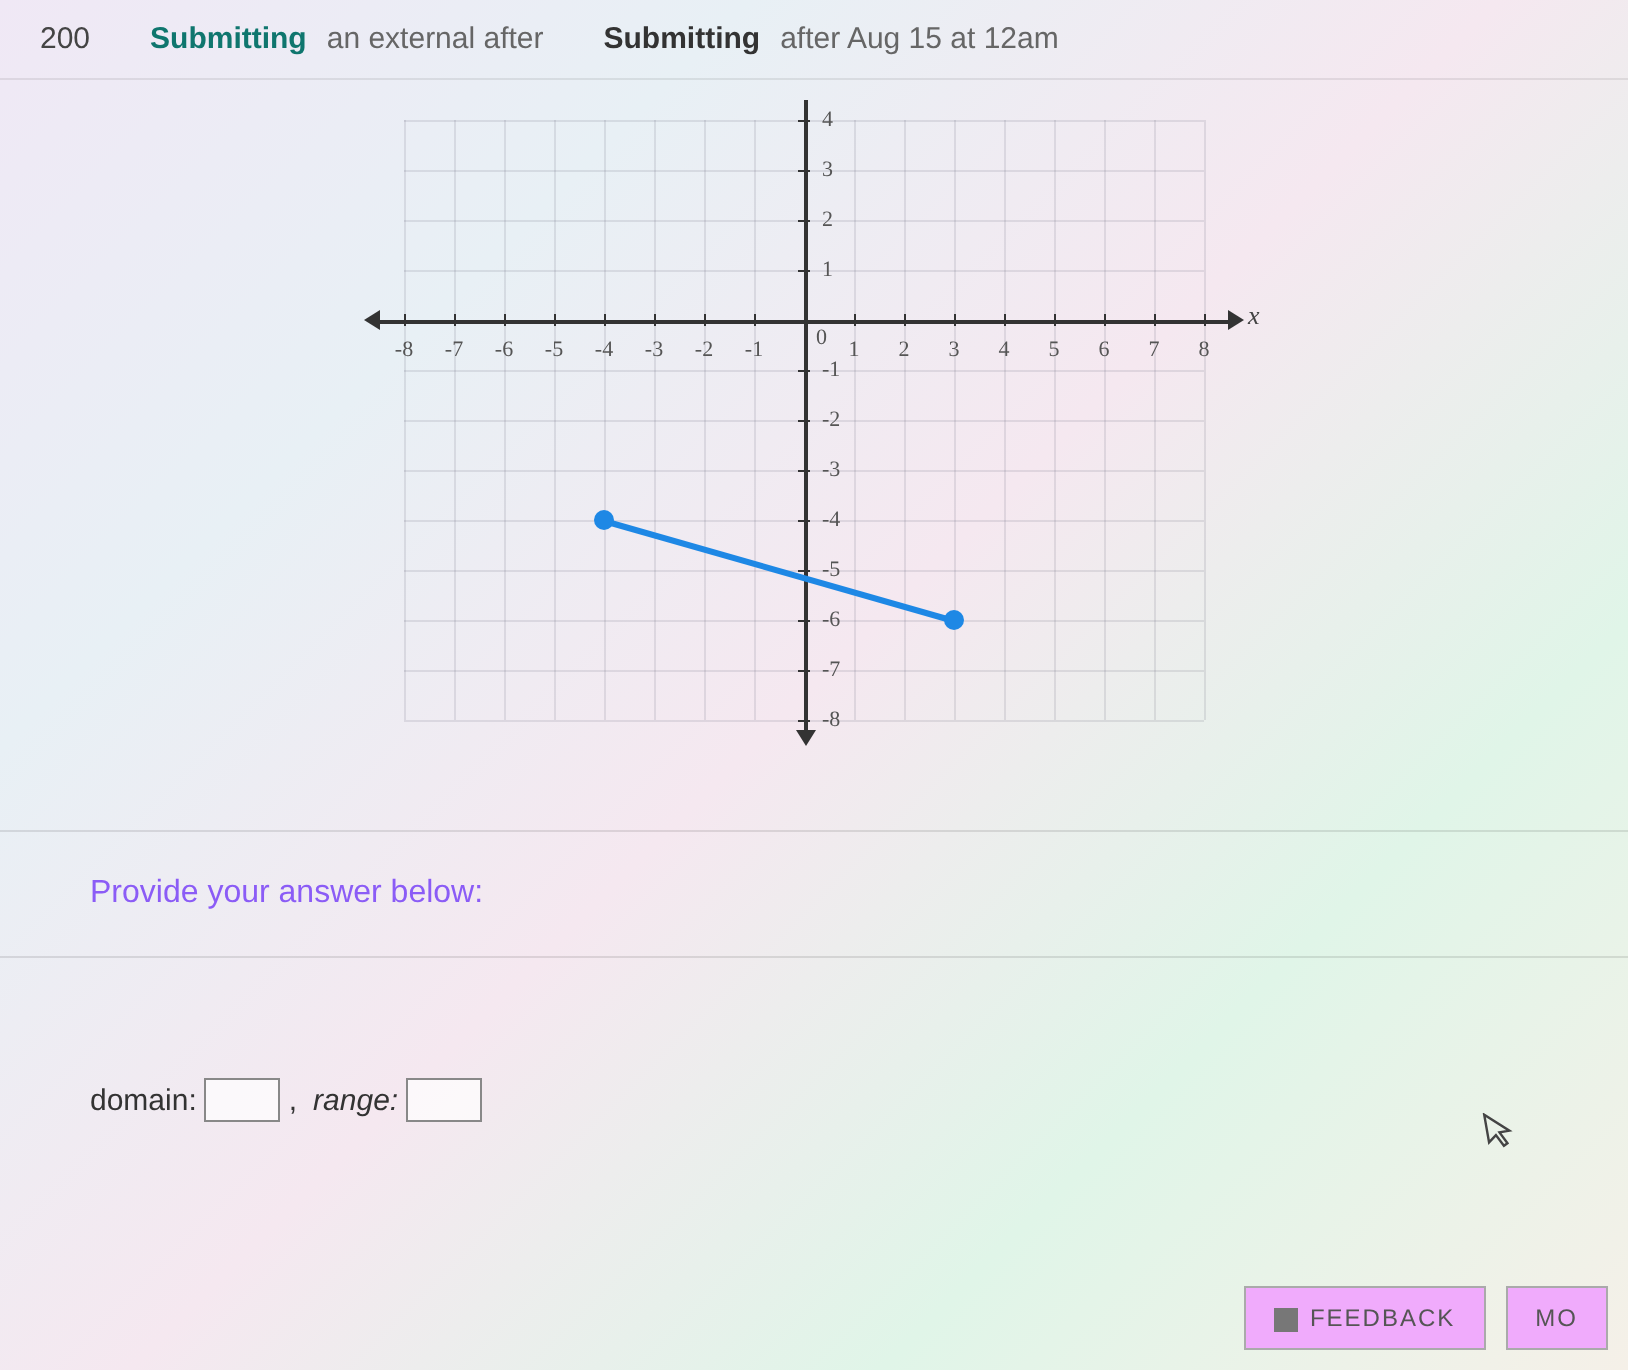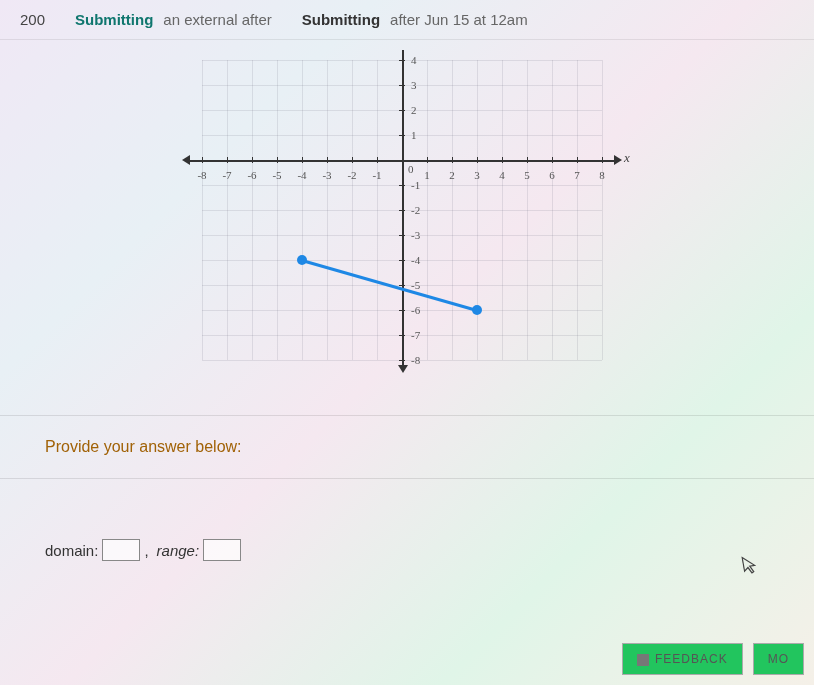--- a/index.html
+++ b/index.html
@@ -92,21 +92,21 @@
       position: absolute;
       width: 10px;
       height: 10px;
       background: #1e88e5;
       border-radius: 50%;
       transform: translate(-50%, -50%);
     }
     .prompt {
       padding: 22px 45px;
       font-size: 16px;
-      color: #a16207;
+      color: #8b5cf6;
       border-top: 1px solid rgba(0,0,0,0.1);
       border-bottom: 1px solid rgba(0,0,0,0.1);
       margin-top: 50px;
     }
     .answer-area {
       padding: 60px 45px 30px;
       font-size: 15px;
       color: #333;
       display: flex;
       align-items: center;
@@ -123,21 +123,21 @@
     .footer {
       position: absolute;
       bottom: 10px;
       right: 10px;
       display: flex;
       gap: 10px;
       align-items: center;
     }
     .btn {
       border: 1px solid #aaa;
-      background: #22c55e;
+      background: #f0abfc;
       padding: 8px 14px;
       font-size: 12px;
       letter-spacing: 1px;
       color: #555;
       display: flex;
       align-items: flex-end;
       gap: 6px;
       cursor: pointer;
     }
     .btn-icon {
@@ -157,21 +157,21 @@
     .tick-mark-y { position: absolute; height:1px; width:6px; background:#333; }
   </style>
 </head>
 <body>
 
 <div class="header">
   <span class="points">200</span>
   <span class="sub-label">Submitting</span>
   <span class="sub-value">an external after</span>
   <span class="avail-label">Submitting</span>
-  <span class="avail-value">after Jun 15 at 12am</span>
+  <span class="avail-value">after Aug 15 at 12am</span>
 </div>
 
 <div class="chart-container">
   <div class="chart-grid" id="grid">
       <div class="grid-line-v" style="left: 0px;"></div>
       <div class="grid-line-v" style="left: 25px;"></div>
       <div class="grid-line-v" style="left: 50px;"></div>
       <div class="grid-line-v" style="left: 75px;"></div>
       <div class="grid-line-v" style="left: 100px;"></div>
       <div class="grid-line-v" style="left: 125px;"></div>

